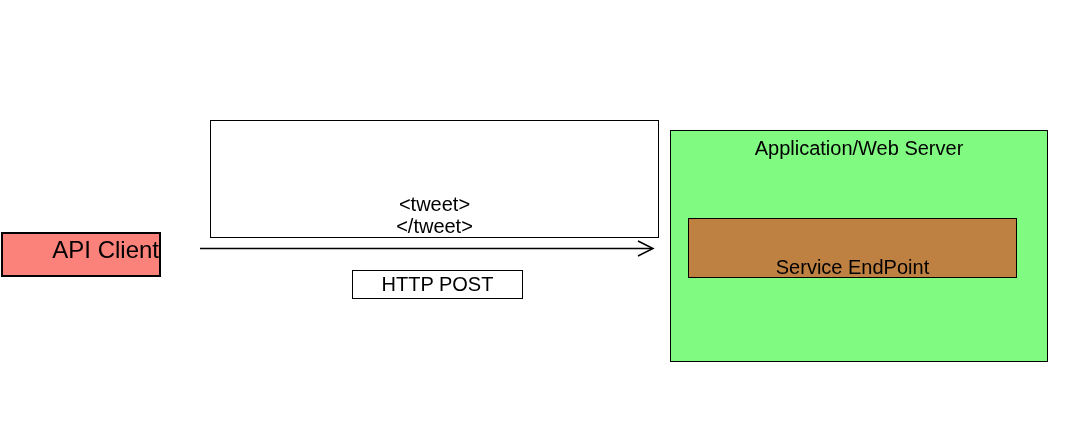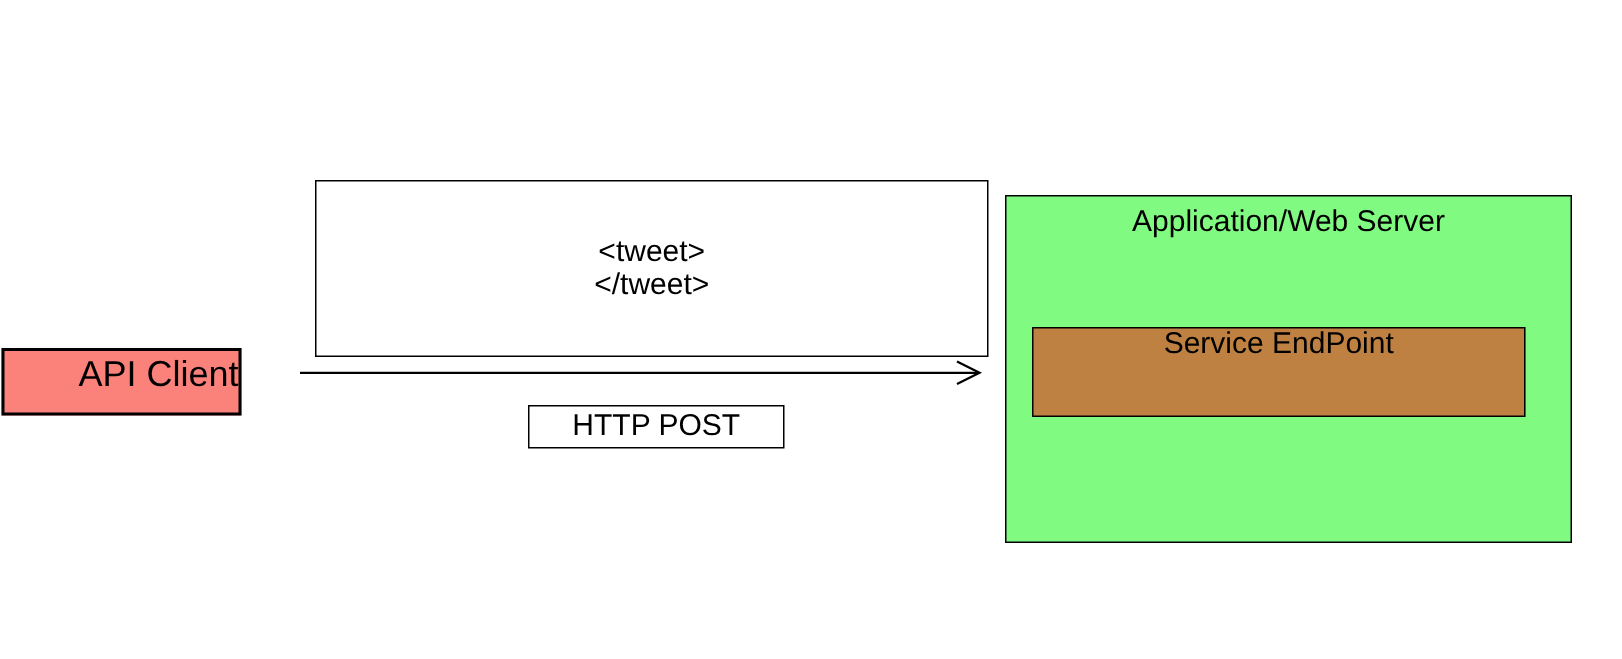--- a/index.html
+++ b/index.html
@@ -25,21 +25,21 @@
     background: var(--client-fill, #FA827B);
     border-width: 2px;
     display: flex; align-items: center; justify-content: flex-end;
     font-size: 24px;
     padding-bottom: 10px;
   }
   .payload {
     left: 210px; top: 120px; width: 449px; height: 118px;
     background: var(--payload-fill, #ffffff);
     display: flex; flex-direction: column;
-    justify-content: center; align-items: center;
+    justify-content: flex-end; align-items: center;
     font-size: 20px; line-height: 22px;
     text-align: center; white-space: nowrap;
   }
   .http-post {
     left: 352px; top: 270px; width: 171px; height: 29px;
     background: #ffffff;
     display: flex; align-items: center; justify-content: center;
     font-size: 20px; white-space: nowrap;
   }
   .server {
@@ -48,21 +48,21 @@
   }
   .server-title {
     padding-top: 6px;
     text-align: center;
     font-size: 20px;
   }
   .endpoint {
     left: 17px; top: 87px; width: 329px; height: 60px;
     background: var(--endpoint-fill, #BF8142);
     display: flex; flex-direction: column;
-    justify-content: space-between; align-items: center;
+    justify-content: flex-end; align-items: center;
     font-size: 20px; line-height: 20px;
     text-align: center; white-space: nowrap;
     overflow: visible;
   }
   .arrow-layer {
     position: absolute; left: 0; top: 0;
     width: 1081px; height: 439px;
     pointer-events: none;
   }
 </style>

